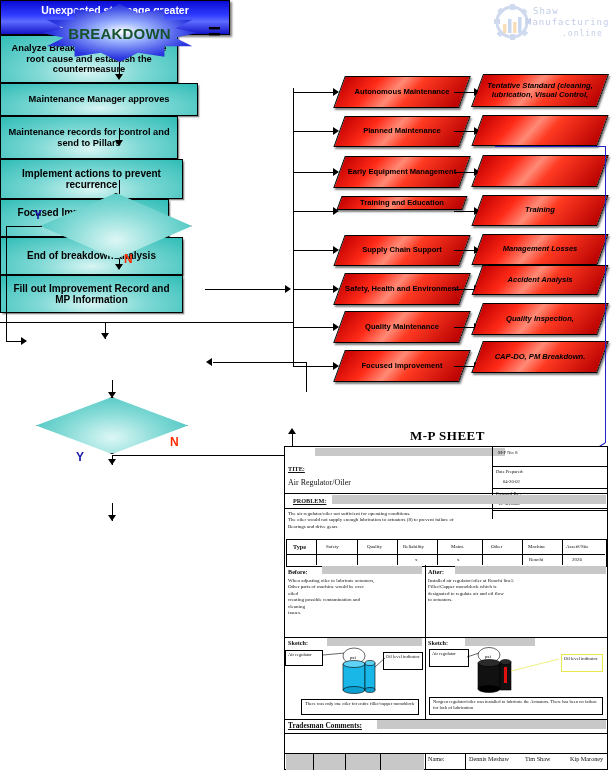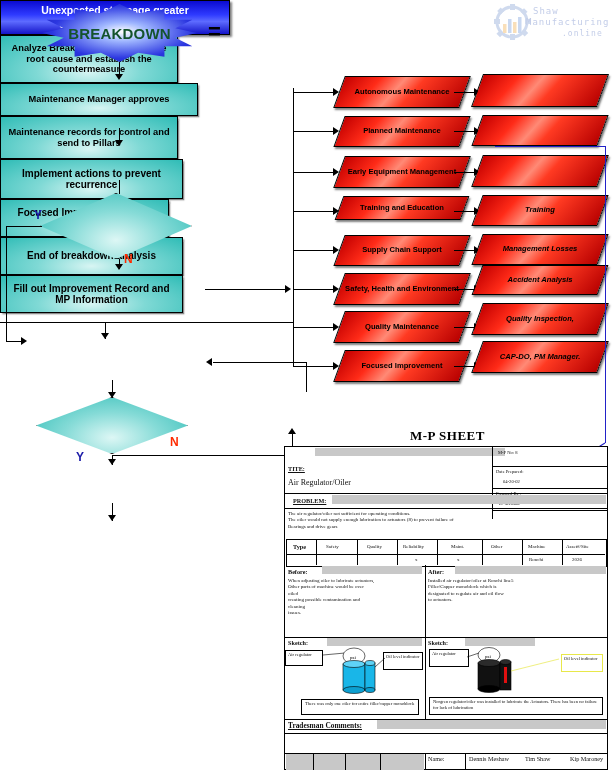--- a/index.html
+++ b/index.html
@@ -223,20 +223,21 @@
 <div class="ln lnh" style="left:293px;top:92px;width:44px;"></div>
 <div class="arrow-r" style="left:333px;top:88px;"></div>
 <div class="par" style="left:339px;top:76px;width:126px;height:32px;">
   <div class="pshape"></div>
   <span class="ptext">Autonomous Maintenance</span>
 </div>
 <div class="ln lnh" style="left:454px;top:92px;width:25px;"></div>
 <div class="arrow-r" style="left:474px;top:88px;"></div>
 <div class="par italic" style="left:477px;top:74px;width:126px;height:33px;">
   <div class="pshape"></div>
+  <span class="ptext">Tentative Standard (cleaning, lubrication, Visual Control,</span>
 </div>
 
 <div class="ln lnh" style="left:293px;top:131px;width:44px;"></div>
 <div class="arrow-r" style="left:333px;top:127px;"></div>
 <div class="par" style="left:339px;top:116px;width:126px;height:31px;">
   <div class="pshape"></div>
   <span class="ptext">Planned Maintenance</span>
 </div>
 <div class="ln lnh" style="left:454px;top:131px;width:25px;"></div>
 <div class="arrow-r" style="left:474px;top:127px;"></div>
@@ -251,21 +252,21 @@
   <span class="ptext">Early Equipment Management</span>
 </div>
 <div class="ln lnh" style="left:454px;top:172px;width:25px;"></div>
 <div class="arrow-r" style="left:474px;top:168px;"></div>
 <div class="par italic" style="left:477px;top:155px;width:126px;height:32px;">
   <div class="pshape"></div>
 </div>
 
 <div class="ln lnh" style="left:293px;top:211px;width:44px;"></div>
 <div class="arrow-r" style="left:333px;top:207px;"></div>
-<div class="par" style="left:339px;top:196px;width:126px;height:24px;">
+<div class="par" style="left:339px;top:196px;width:126px;height:14px;">
   <div class="pshape"></div>
   <span class="ptext">Training and Education</span>
 </div>
 <div class="ln lnh" style="left:454px;top:211px;width:25px;"></div>
 <div class="arrow-r" style="left:474px;top:207px;"></div>
 <div class="par italic" style="left:477px;top:195px;width:126px;height:31px;">
   <div class="pshape"></div>
   <span class="ptext">Training</span>
 </div>
 
@@ -311,21 +312,21 @@
 <div class="ln lnh" style="left:293px;top:366px;width:44px;"></div>
 <div class="arrow-r" style="left:333px;top:362px;"></div>
 <div class="par" style="left:339px;top:350px;width:126px;height:32px;">
   <div class="pshape"></div>
   <span class="ptext">Focused Improvement</span>
 </div>
 <div class="ln lnh" style="left:454px;top:366px;width:25px;"></div>
 <div class="arrow-r" style="left:474px;top:362px;"></div>
 <div class="par italic" style="left:477px;top:341px;width:126px;height:32px;">
   <div class="pshape"></div>
-  <span class="ptext">CAP-DO, PM Manager.</span>
+  <span class="ptext">CAP-DO, PM Breakdown.</span>
 </div>
 
 <div class="blue-arrow-line" style="left:495px;top:146px;width:110px;height:1px;"></div>
 <div class="blue-arrow-line" style="left:605px;top:146px;width:1px;height:297px;"></div>
 <svg class="abs" style="left:520px;top:440px;width:90px;height:60px;overflow:visible;">
   <line x1="85" y1="3" x2="14" y2="47" stroke="#2222c8" stroke-width="1.2"></line>
   <polygon points="14,47 26,42 22,52" fill="#2222c8"></polygon>
 </svg>
 
 <div class="mp-title" style="left:410px;top:428px;">M-P SHEET</div>

